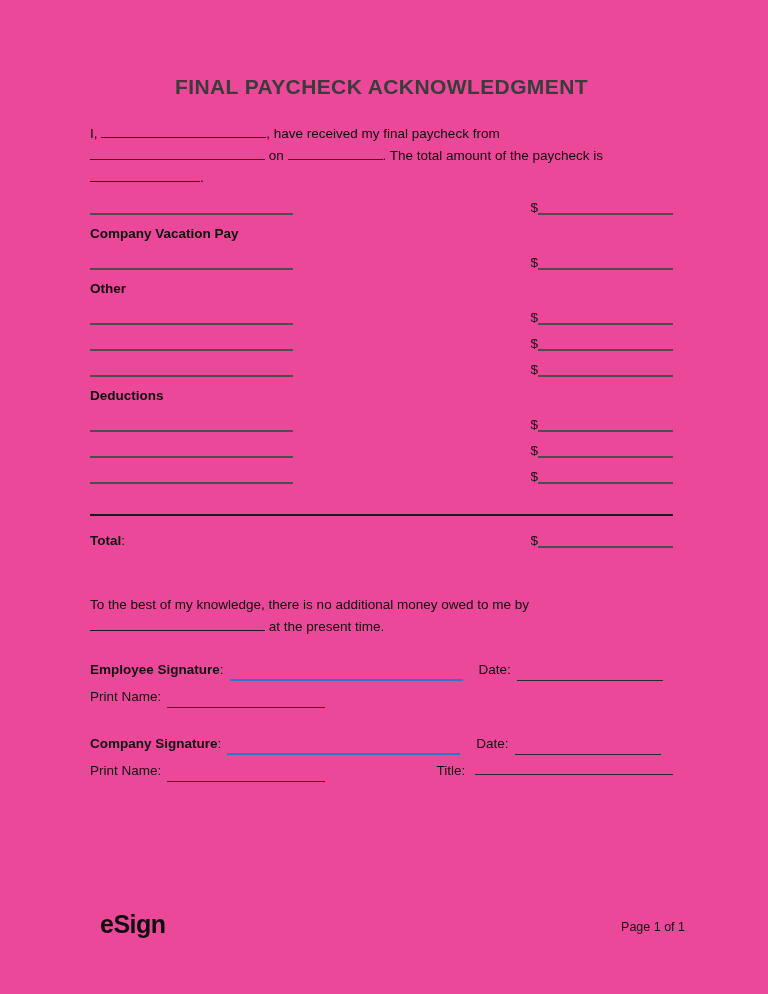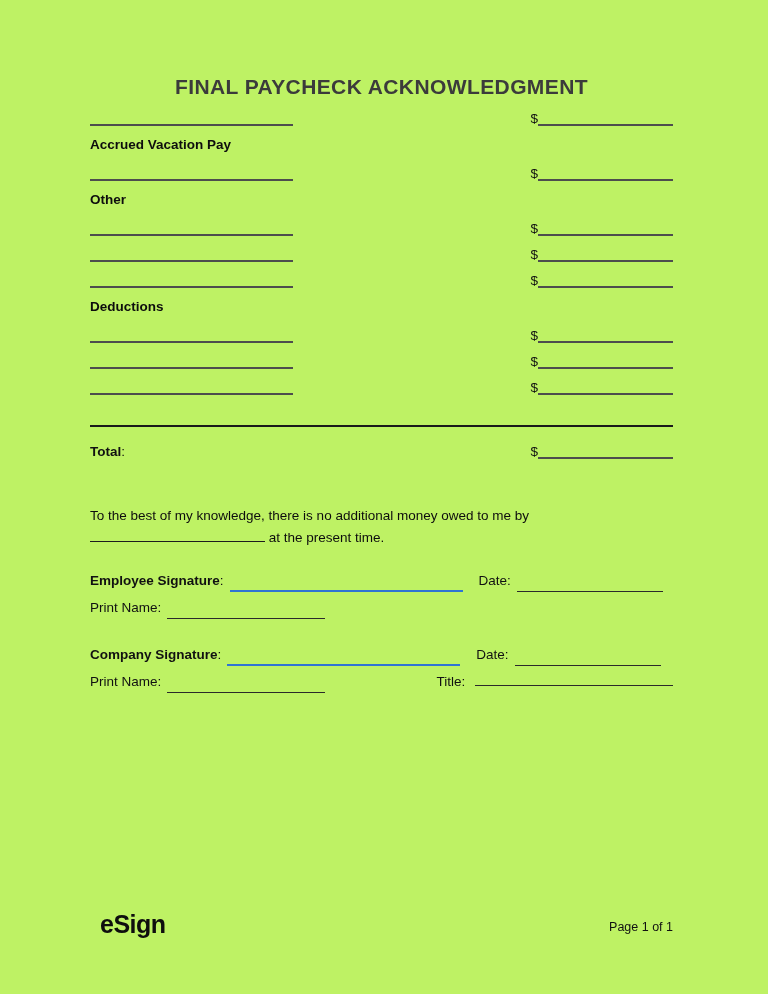--- a/index.html
+++ b/index.html
@@ -1,20 +1,20 @@
 <!DOCTYPE html>
 <html><head>
 <meta charset="utf-8">
 <style>
   * { margin:0; padding:0; box-sizing:border-box; }
   html,body { background:#fff; }
   .page {
     position:relative;
     width:768px; height:994px;
-    background:#bef264;
+    background:#ec4899;
     font-family:"Liberation Sans", sans-serif;
     color:#111;
     overflow:hidden;
   }
   .content {
     position:absolute; left:90px; top:0; width:583px;
   }
   .doc-title {
     margin-top:74px;
     text-align:center;
@@ -95,46 +95,55 @@
   .title-line {
     display:inline-block; width:198px; height:1px;
     border-bottom:1.5px solid #2a2a2a; margin-left:6px;
   }
   .footer-brand {
     position:absolute; left:100px; top:910px;
     font-size:25px; font-weight:800; color:#0e0e0e;
     letter-spacing:-0.5px;
   }
   .footer-page {
-    position:absolute; right:95px; top:920px;
+    position:absolute; right:83px; top:920px;
     font-size:12.5px; color:#111;
   }
 </style>
 </head>
 <body>
 
 <div class="page">
   <div class="content">
 
     <div class="doc-title">FINAL PAYCHECK ACKNOWLEDGMENT</div>
 
-
-
-    <div>
-      <div class="amount-row">
-        <span class="desc-line"></span>
-        <span class="money">
-          <span>$</span>
-            <span class="money-line"></span>
-        </span>
-      </div>
-    </div>
-
-    <div>
-      <div class="section-label">Accrued Vacation Pay</div>
+    <p class="para para-1"><span>I,</span>
+      <span class="blank b-name"></span><span>, have received my final paycheck from</span>
+      <br>
+      <span class="blank b-company"></span>
+      <span>on</span>
+      <span class="blank b-date"></span><span>. The total amount of the paycheck is</span>
+      <br>
+      <span class="blank b-amount"></span><span>.</span>
+    </p>
+
+
+    <div>
+      <div class="amount-row">
+        <span class="desc-line"></span>
+        <span class="money">
+          <span>$</span>
+            <span class="money-line"></span>
+        </span>
+      </div>
+    </div>
+
+    <div>
+      <div class="section-label">Company Vacation Pay</div>
       <div class="amount-row">
         <span class="desc-line"></span>
         <span class="money">
           <span>$</span>
             <span class="money-line"></span>
         </span>
       </div>
     </div>
 
     <div>

